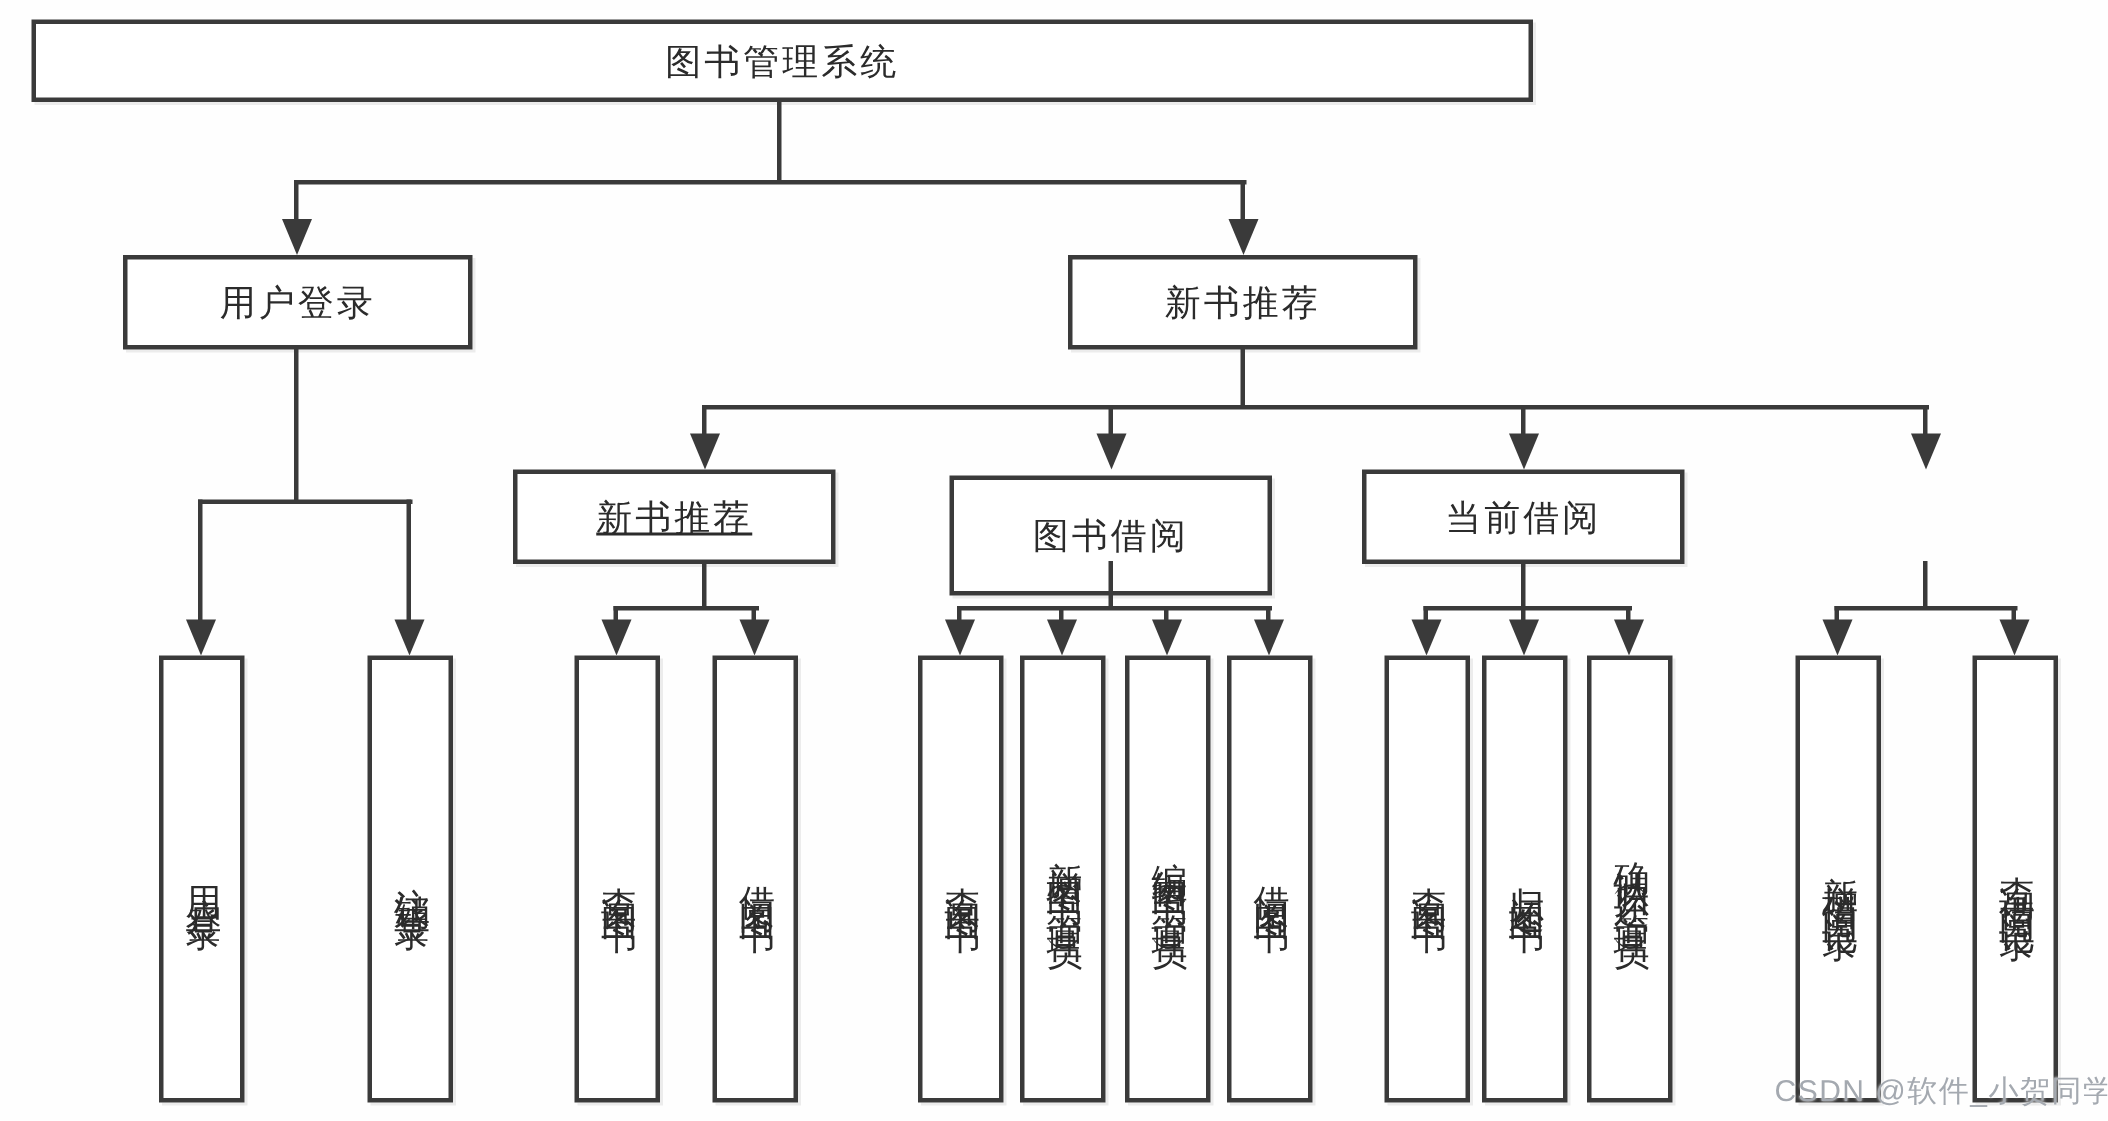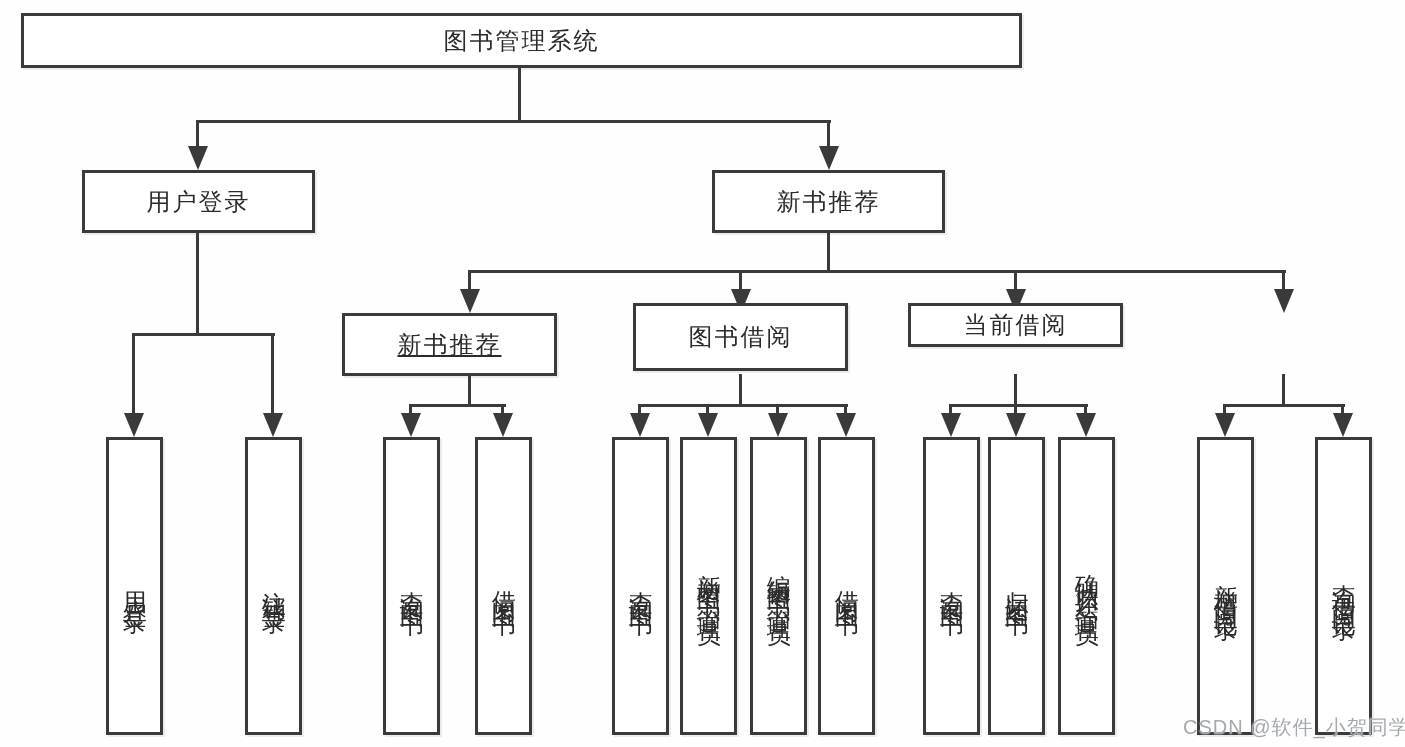--- a/index.html
+++ b/index.html
@@ -25,22 +25,22 @@
   }
   .watermark{
     position:absolute;left:1183px;top:714px;font-size:20px;color:#a4a9b0;
     letter-spacing:1px;white-space:nowrap;text-shadow:0 0 2px #ffffff;z-index:5;
   }
   
   .b-root{left:21px;top:13px;width:1001px;height:55px;}
   .b-login{left:82px;top:170px;width:233px;height:63px;}
   .b-mgmt{left:712px;top:170px;width:233px;height:63px;}
   .b-rec{left:342px;top:313px;width:215px;height:63px;text-decoration:underline;}
-  .b-borrow{left:633px;top:303px;width:215px;height:68px;}
-  .b-current{left:908px;top:303px;width:215px;height:44px;}
+  .b-borrow{left:633px;top:317px;width:215px;height:80px;}
+  .b-current{left:908px;top:313px;width:215px;height:63px;}
   .b-record{left:1176px;top:313px;width:215px;height:63px;}
   .leaf{top:437px;width:57px;height:298px;}
   .lf1{left:106px;}  .lf2{left:245px;}
   .lf3{left:383px;}  .lf4{left:475px;}
   .lf5{left:612px;}  .lf6{left:680px;}  .lf7{left:750px;}  .lf8{left:818px;}
   .lf9{left:923px;}  .lf10{left:988px;} .lf11{left:1058px;}
   .lf12{left:1197px;}.lf13{left:1315px;}
 </style>
 </head>
 <body>

